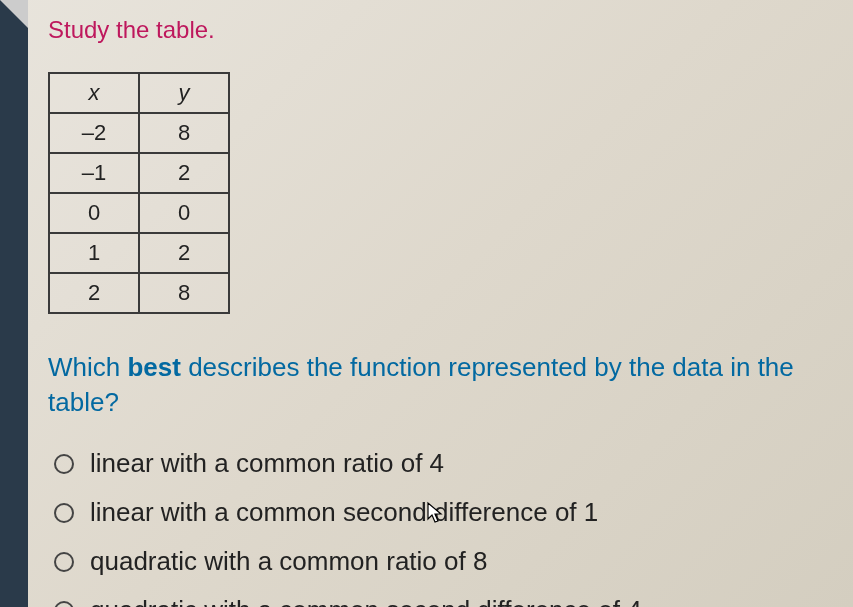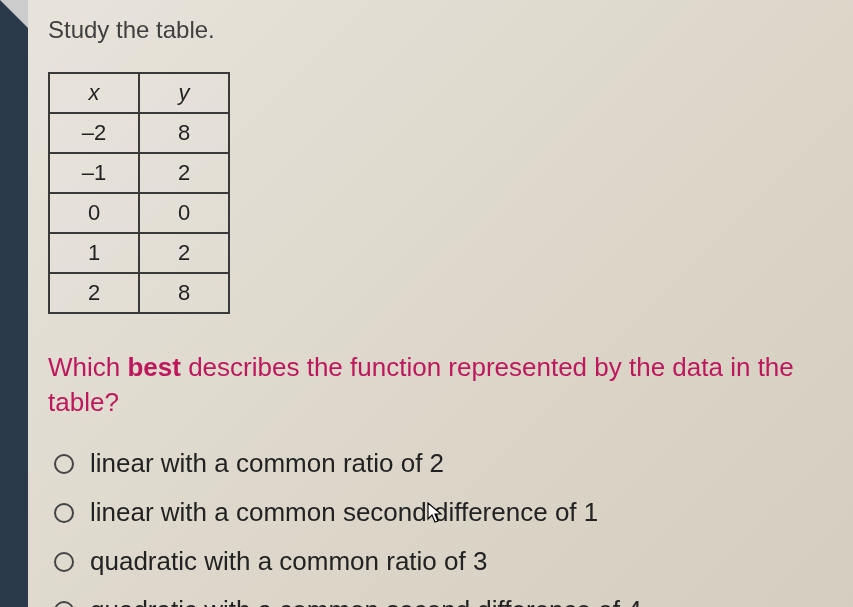--- a/index.html
+++ b/index.html
@@ -35,21 +35,21 @@
     }
     .content {
       position: absolute;
       left: 48px;
       top: 16px;
       right: 20px;
       color: #2a2a2a;
     }
     .instruction {
       font-size: 24px;
-      color: #404040;
+      color: #be185d;
       margin-bottom: 28px;
     }
     .data-table {
       border-collapse: collapse;
       margin-bottom: 36px;
       background: rgba(255,255,255,0.05);
     }
     .data-table th,
     .data-table td {
       border: 2px solid #3a3a3a;
@@ -59,21 +59,21 @@
       font-size: 22px;
       font-weight: normal;
       color: #222;
     }
     .data-table th {
       font-style: italic;
       font-weight: normal;
     }
     .question {
       font-size: 26px;
-      color: #be185d;
+      color: #0369a1;
       margin-bottom: 28px;
       line-height: 1.35;
     }
     .question .bold {
       font-weight: bold;
     }
     .options {
       padding-left: 6px;
     }
     .option {
@@ -139,29 +139,29 @@
     </tbody>
   </table>
 
   <div class="question">
     <span>Which </span><span class="bold">best</span><span> describes the function represented by the data in the table?</span>
   </div>
 
   <div class="options">
     <div class="option">
       <span class="radio"></span>
-      <span>linear with a common ratio of 2</span>
+      <span>linear with a common ratio of 4</span>
     </div>
     <div class="option">
       <span class="radio"></span>
       <span>linear with a common second difference of 1</span>
     </div>
     <div class="option" style="position:relative;">
       <span class="radio"></span>
-      <span>quadratic with a common ratio of 3</span>
+      <span>quadratic with a common ratio of 8</span>
     </div>
     <div class="option">
       <span class="radio"></span>
       <span>quadratic with a common second difference of 4</span>
     </div>
   </div>
 
 </div>
 
 <svg class="cursor" style="left:425px; top:501px;" width="20" height="24" viewBox="0 0 20 24">

